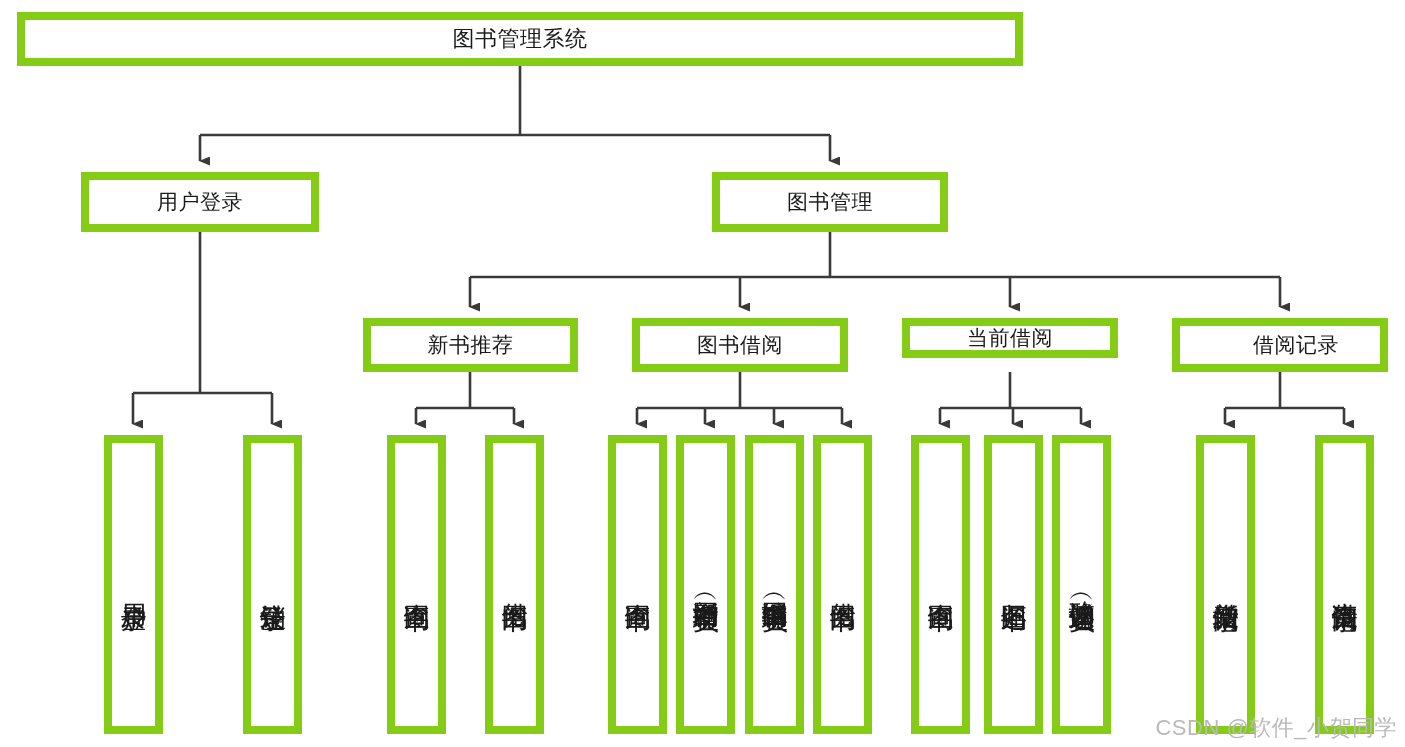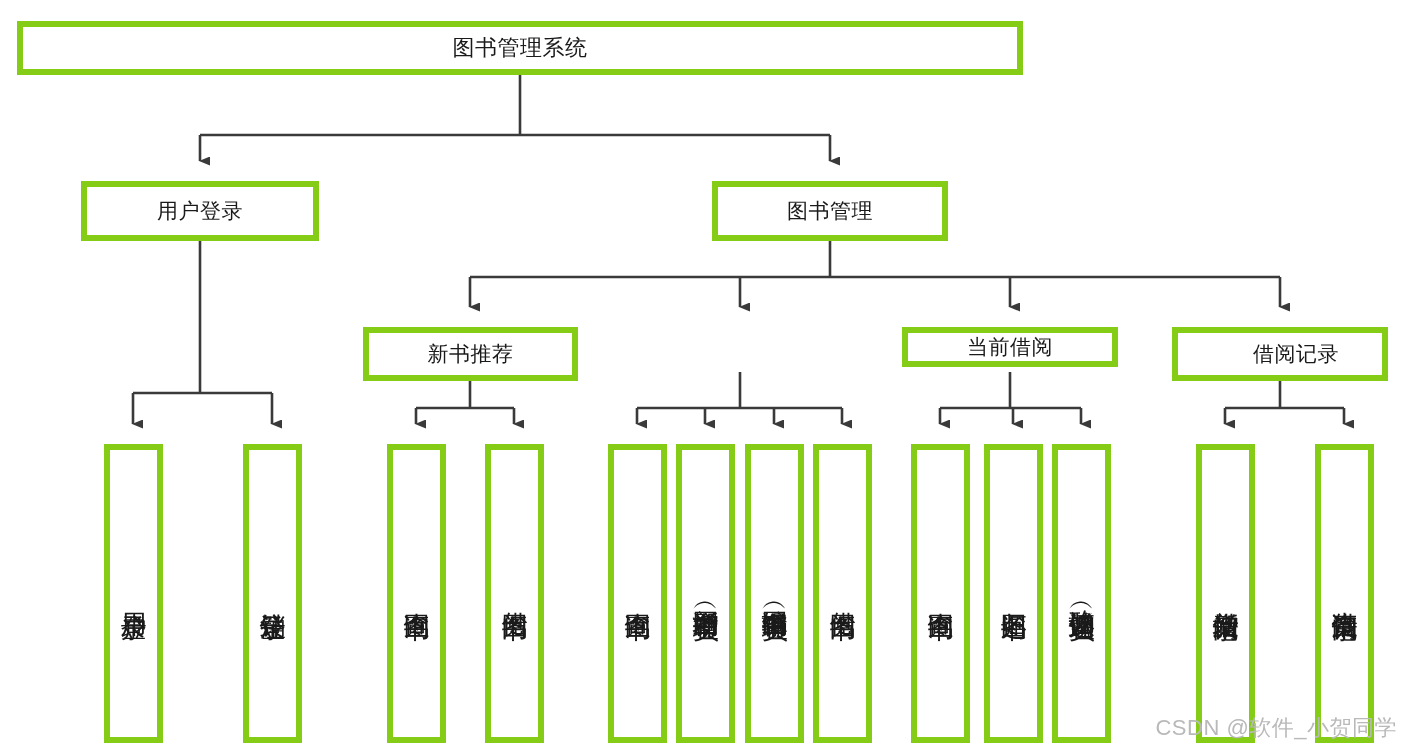--- a/index.html
+++ b/index.html
@@ -25,27 +25,26 @@
     left: 0;
     top: 0;
     width: 1405px;
     height: 747px;
     pointer-events: none;
   }
   .node {
     position: absolute;
     box-sizing: border-box;
     background: #ffffff;
-    border: 6px solid #84cc16;
+    border: 8px solid #84cc16;
     display: flex;
     align-items: center;
     justify-content: center;
     color: #1a1a1a;
     z-index: 2;
-    margin-top: 9px;
   }
   .node .label {
     display: block;
     text-align: center;
     line-height: 1.18;
     letter-spacing: 0.5px;
   }
   .node.horiz .label {
     font-size: 21px;
     white-space: nowrap;
@@ -132,20 +131,23 @@
   <div class="node horiz" id="n-l1-0" style="left: 81px; top: 172px; width: 238px; height: 60px;">
     <span class="label">用户登录</span>
   </div>
   <div class="node horiz" id="n-l2-0" style="left: 363px; top: 318px; width: 215px; height: 54px;">
     <span class="label">新书推荐</span>
   </div>
 
   <div class="node horiz" id="n-l1-1" style="left: 712px; top: 172px; width: 236px; height: 60px;">
     <span class="label">图书管理</span>
   </div>
+  <div class="node horiz" id="n-l2-1" style="left: 632px; top: 318px; width: 216px; height: 54px;">
+    <span class="label">图书借阅</span>
+  </div>
   <div class="node horiz" id="n-l2-2" style="left: 902px; top: 318px; width: 216px; height: 40px;">
     <span class="label">当前借阅</span>
   </div>
   <div class="node horiz" id="n-l2-3" style="left: 1172px; top: 318px; width: 216px; height: 54px; padding-left: 32px;">
     <span class="label">借阅记录</span>
   </div>
 
   <div class="node vert" id="n-leaf-0" style="left: 104px; top: 435px; width: 59px; height: 299px;">
     <span class="label">用户登录</span>
   </div>

